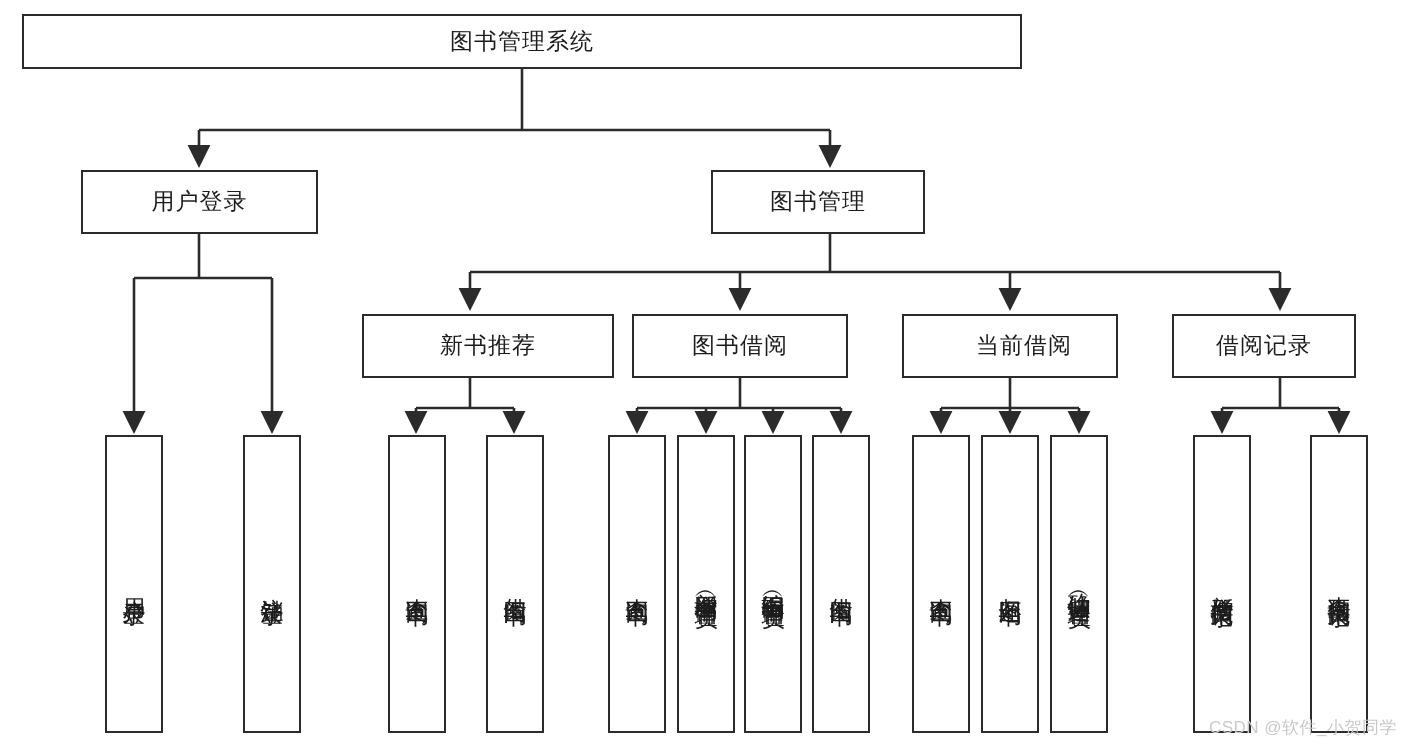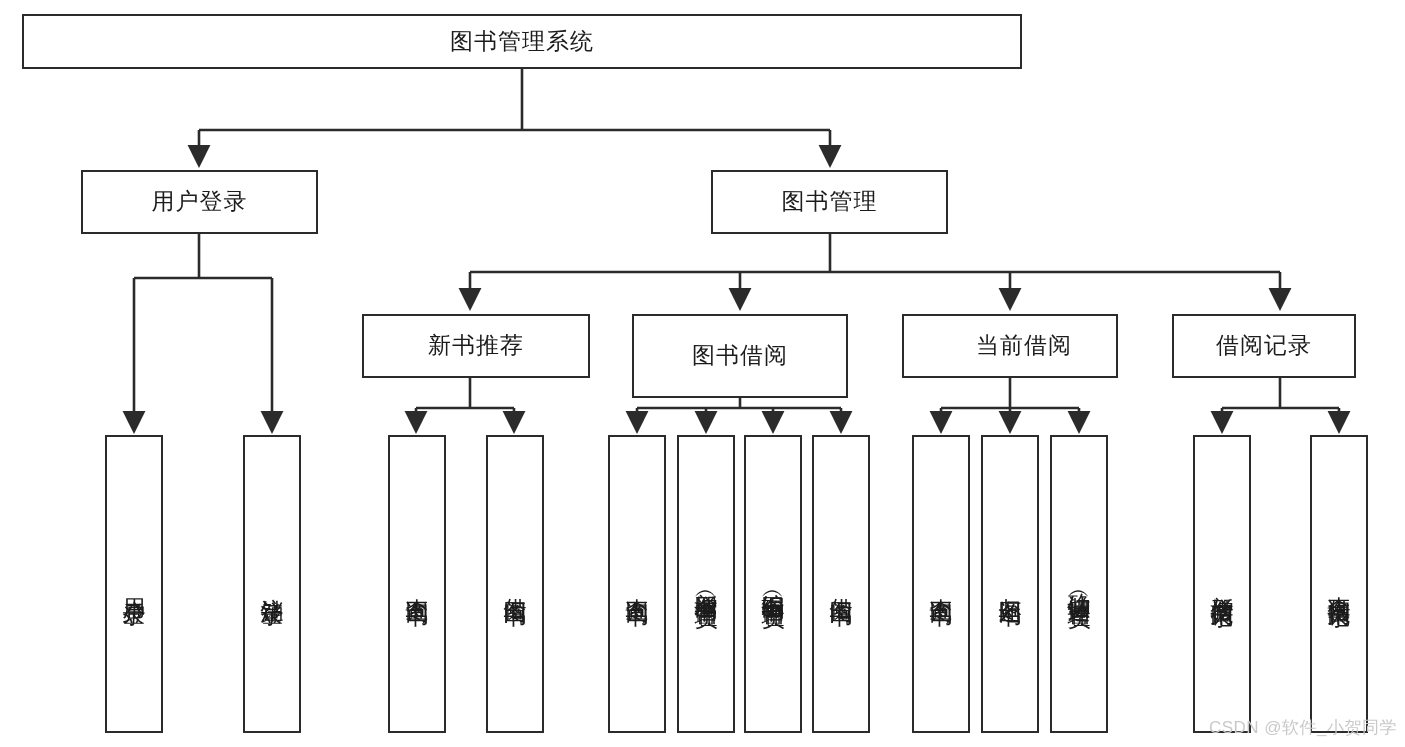--- a/index.html
+++ b/index.html
@@ -124,28 +124,28 @@
     </g>
   </svg>
 
   <div class="node h" style="left:22px; top:14px; width:1000px; height:55px;align-items:center;">
     <span>图书管理系统</span>
   </div>
 
   <div class="node h" style="left:81px; top:170px; width:237px; height:64px;">
     <span>用户登录</span>
   </div>
-  <div class="node h" style="left:711px; top:170px; width:237px; height:64px;font-family:Liberation Serif, serif;">
+  <div class="node h" style="left:711px; top:170px; width:214px; height:64px;font-family:Liberation Serif, serif;">
     <span>图书管理</span>
   </div>
 
-  <div class="node h" style="left:362px; top:314px; width:228px; height:64px;">
+  <div class="node h" style="left:362px; top:314px; width:252px; height:64px;">
     <span>新书推荐</span>
   </div>
-  <div class="node h" style="left:632px; top:314px; width:216px; height:84px;">
+  <div class="node h" style="left:632px; top:314px; width:216px; height:64px;">
     <span>图书借阅</span>
   </div>
   <div class="node h" style="left:902px; top:314px; width:216px; height:64px;padding-left:28px;">
     <span>当前借阅</span>
   </div>
   <div class="node h" style="left:1172px; top:314px; width:184px; height:64px;">
     <span>借阅记录</span>
   </div>
 
   <div class="node v" style="left:105px; top:435px; width:58px; height:298px;">

